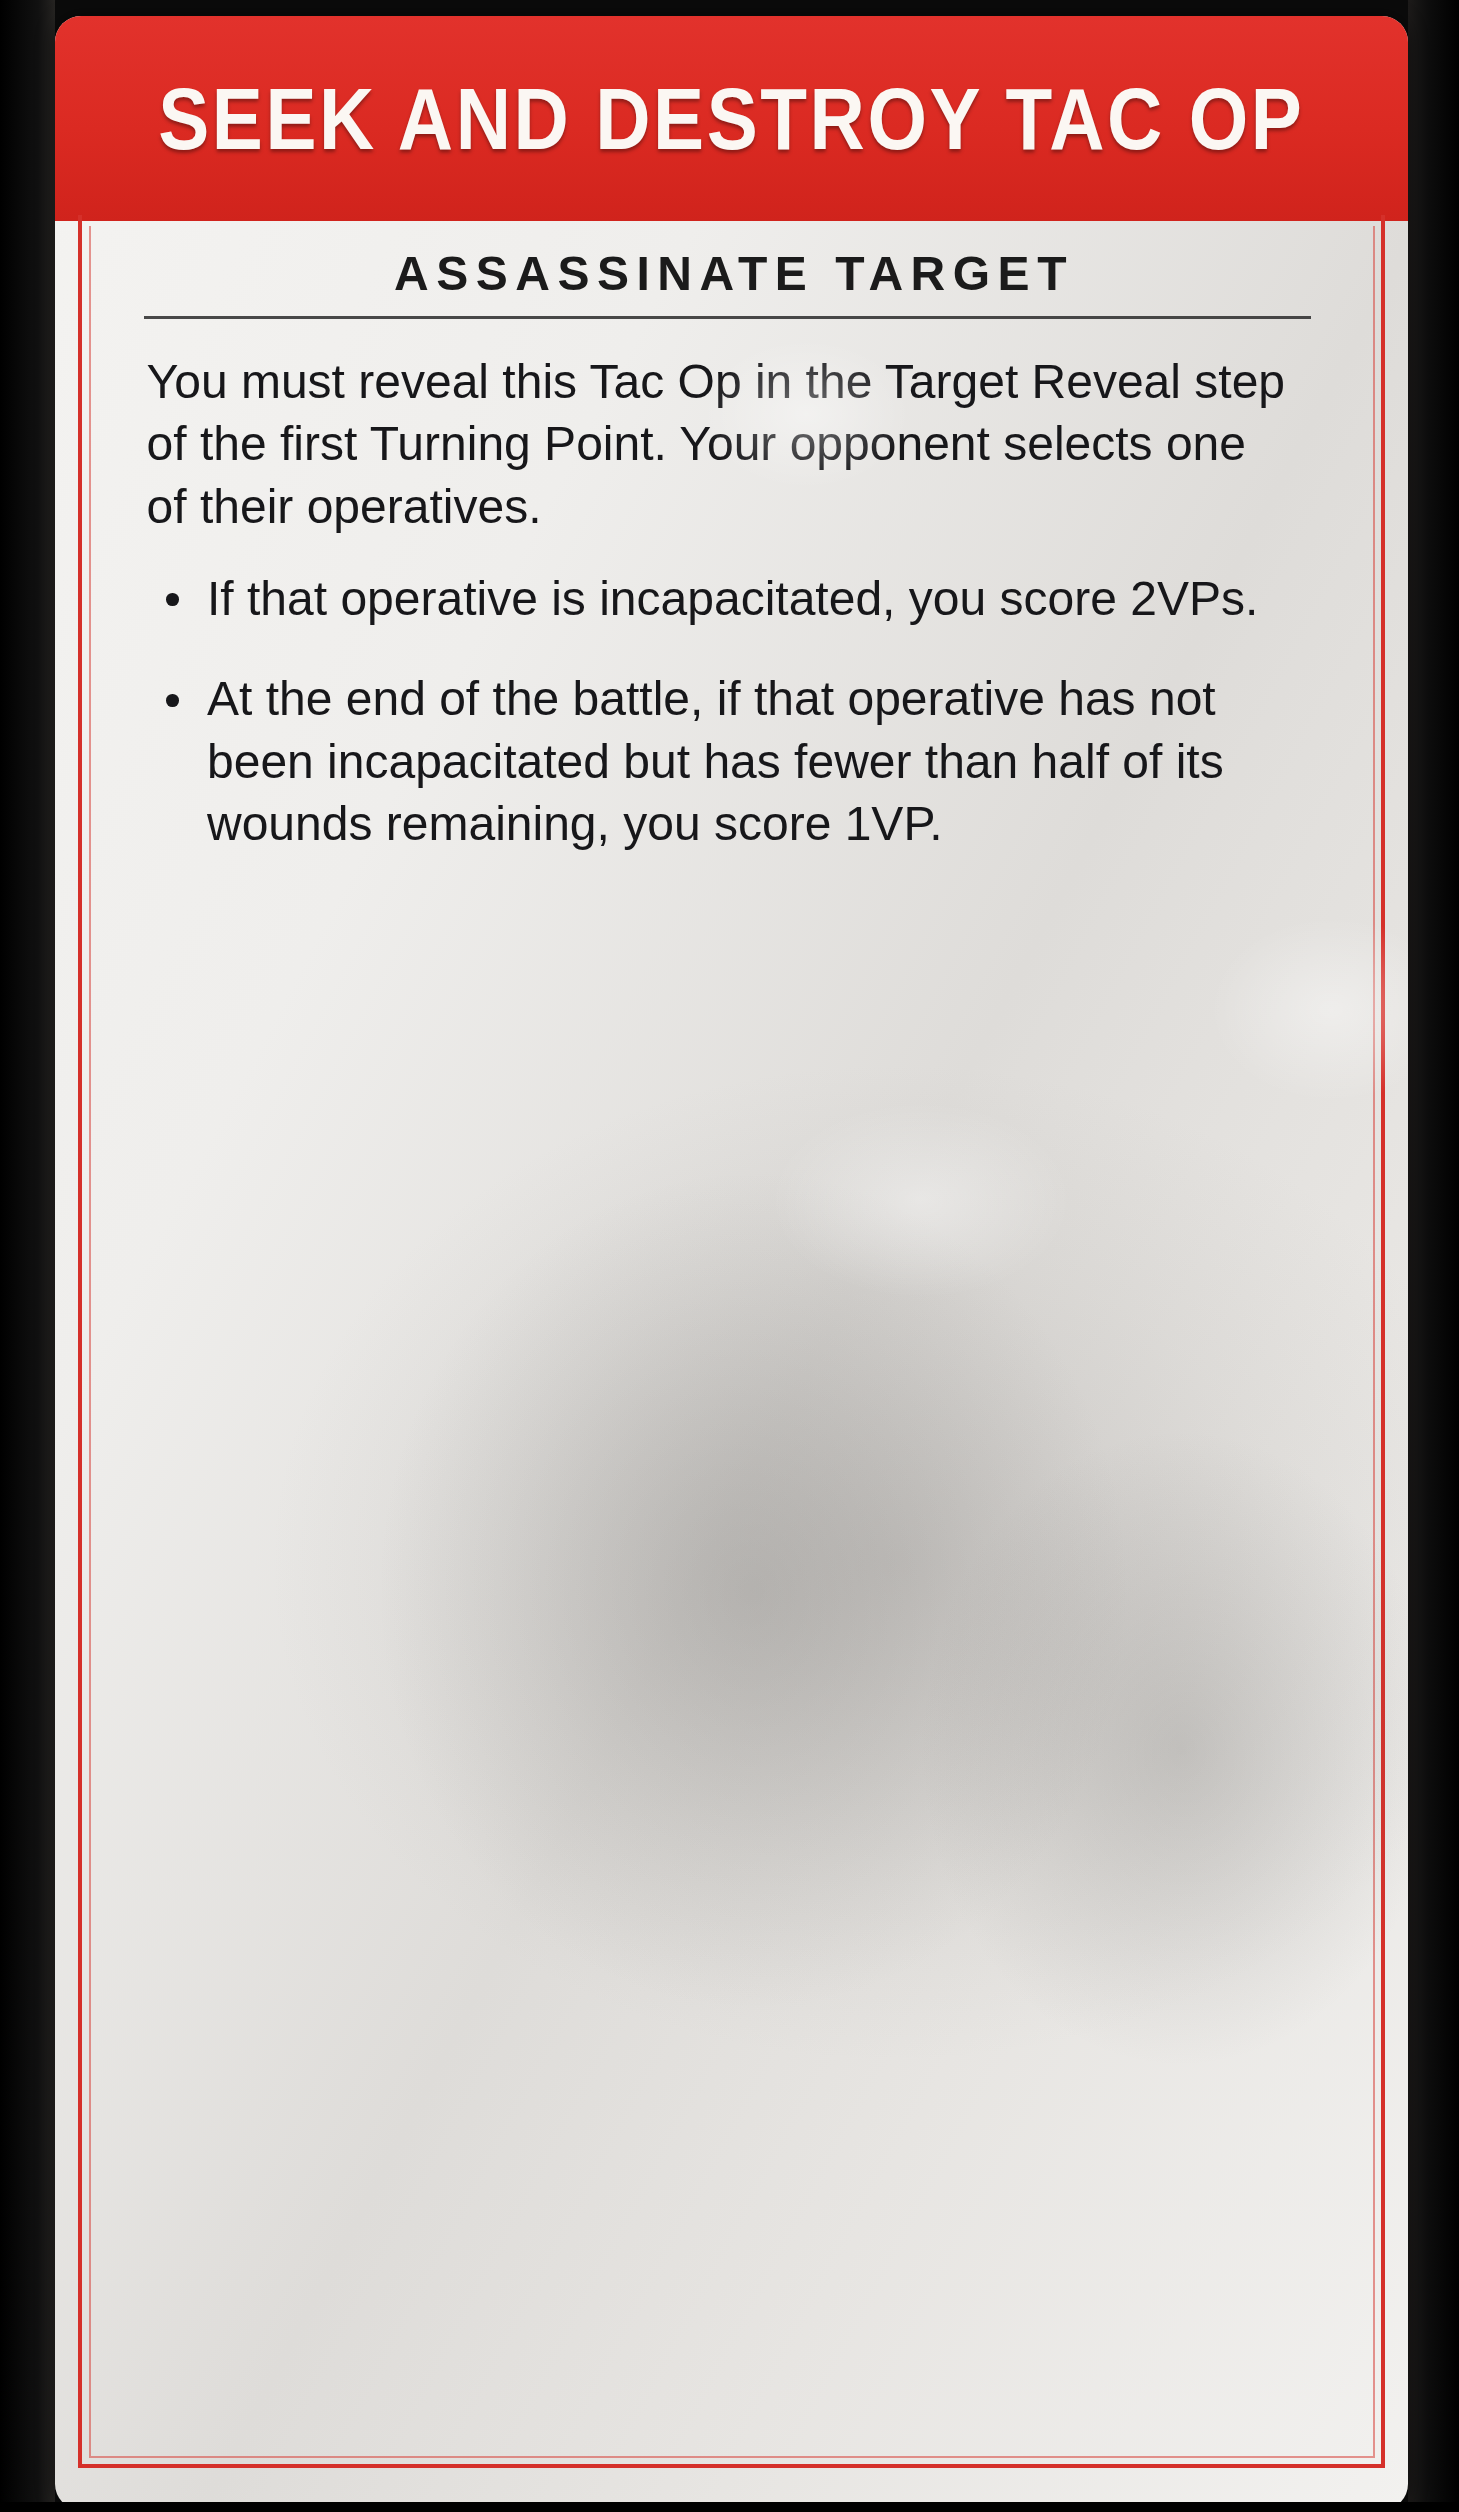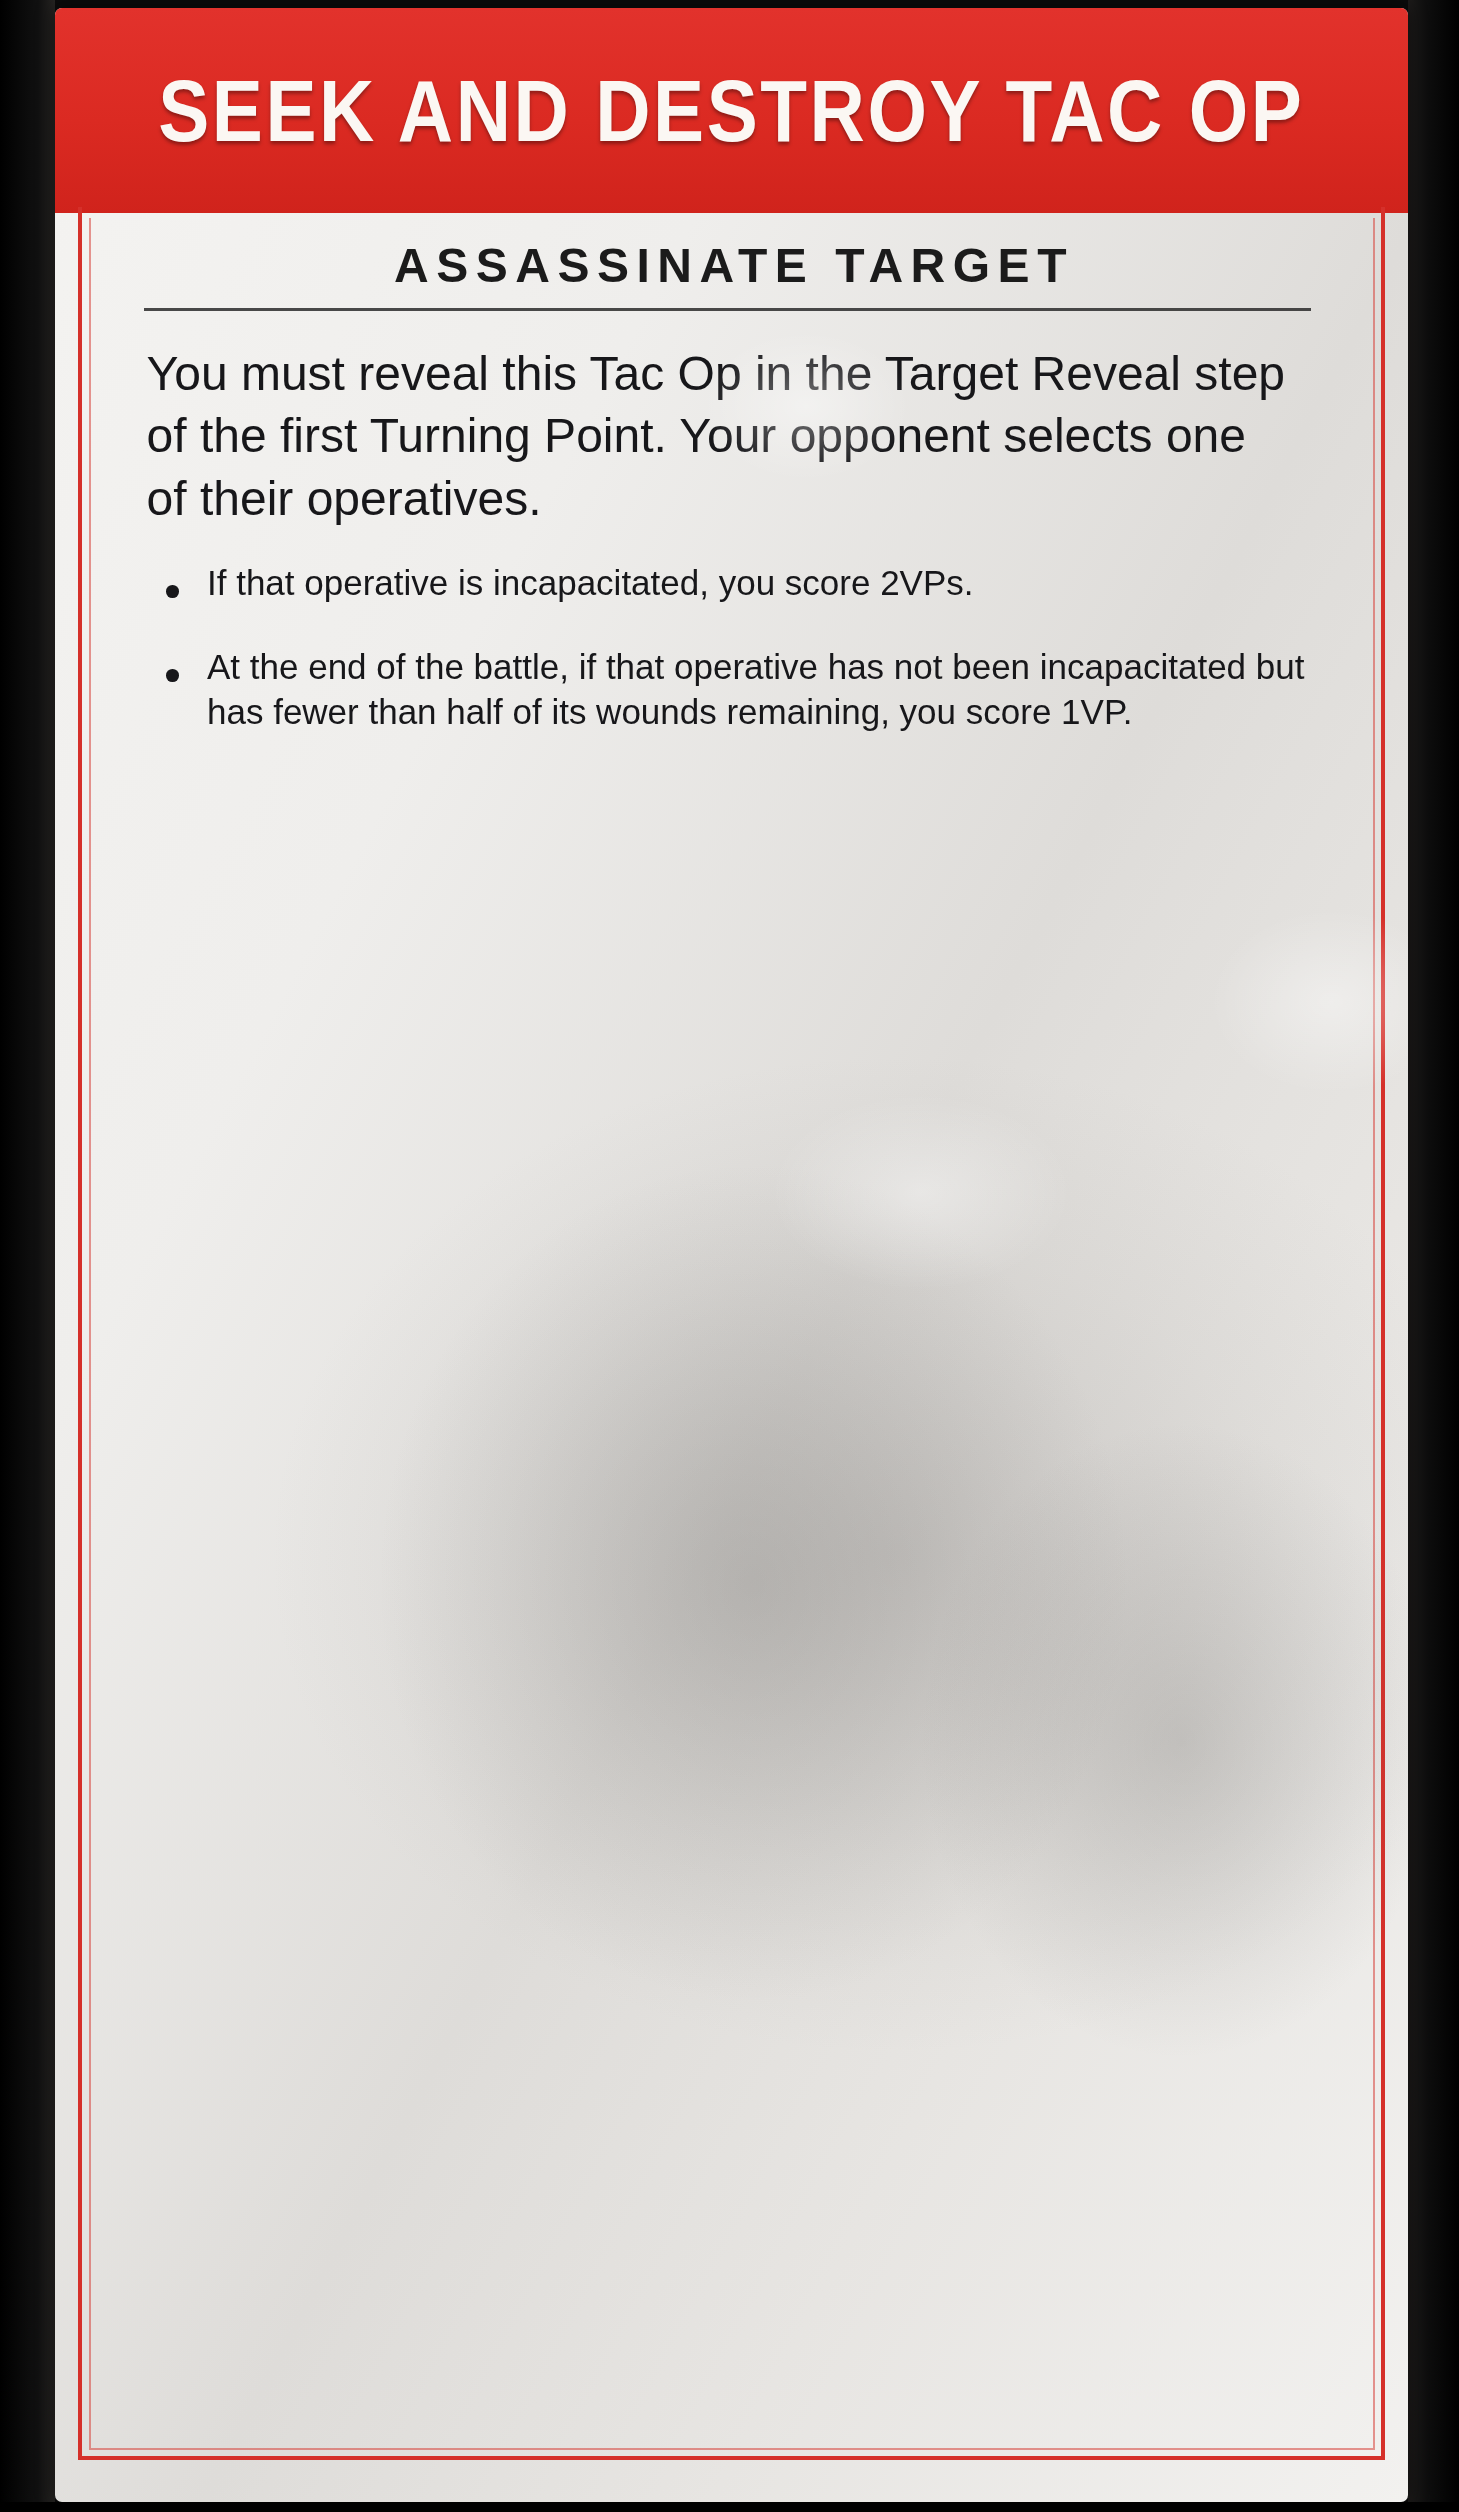--- a/index.html
+++ b/index.html
@@ -19,24 +19,24 @@
     position: relative;
     width: 1459px;
     height: 2512px;
     background: #0b0b0b;
     overflow: hidden;
   }
 
   .card {
     position: absolute;
     left: 55px;
-    top: 8px;
+    top: 16px;
     width: 1353px;
     height: 2494px;
-    border-radius: 7px;
+    border-radius: 26px;
     background: #e9e7e4;
     box-shadow: 0 0 18.5px rgba(0,0,0,.55);
     overflow: hidden;
     
     background-image:
       radial-gradient(ellipse 866px 693px at 62% 62%, rgba(140,136,133,.30) 0%, rgba(160,157,153,.12) 45%, rgba(255,255,255,0) 72%),
       linear-gradient(118deg, #f4f3f1 0%, #efeeec 28%, #dedcd9 55%, #e7e5e2 74%, #f2f1ef 100%);
   }
 
   
@@ -117,21 +117,21 @@
     line-height: 1.30;
     color: #17171a;
     margin: 0 0 30px 4.6px;
     width: 1150px;
     font-family: "Liberation Sans", sans-serif;
   }
 
   .bullets { margin: 15px 0 0 0; padding: 0; list-style: none; }
   .bullets li {
     position: relative;
-    font-size: 35px;
+    font-size: 48px;
     line-height: 1.30;
     color: #17171a;
     margin: 0 0 38px 0;
     padding-left: 65px;
     width: 1121px;
   }
   .bullets li .dot {
     position: absolute;
     left: 24px;
     top: 25.4px;

